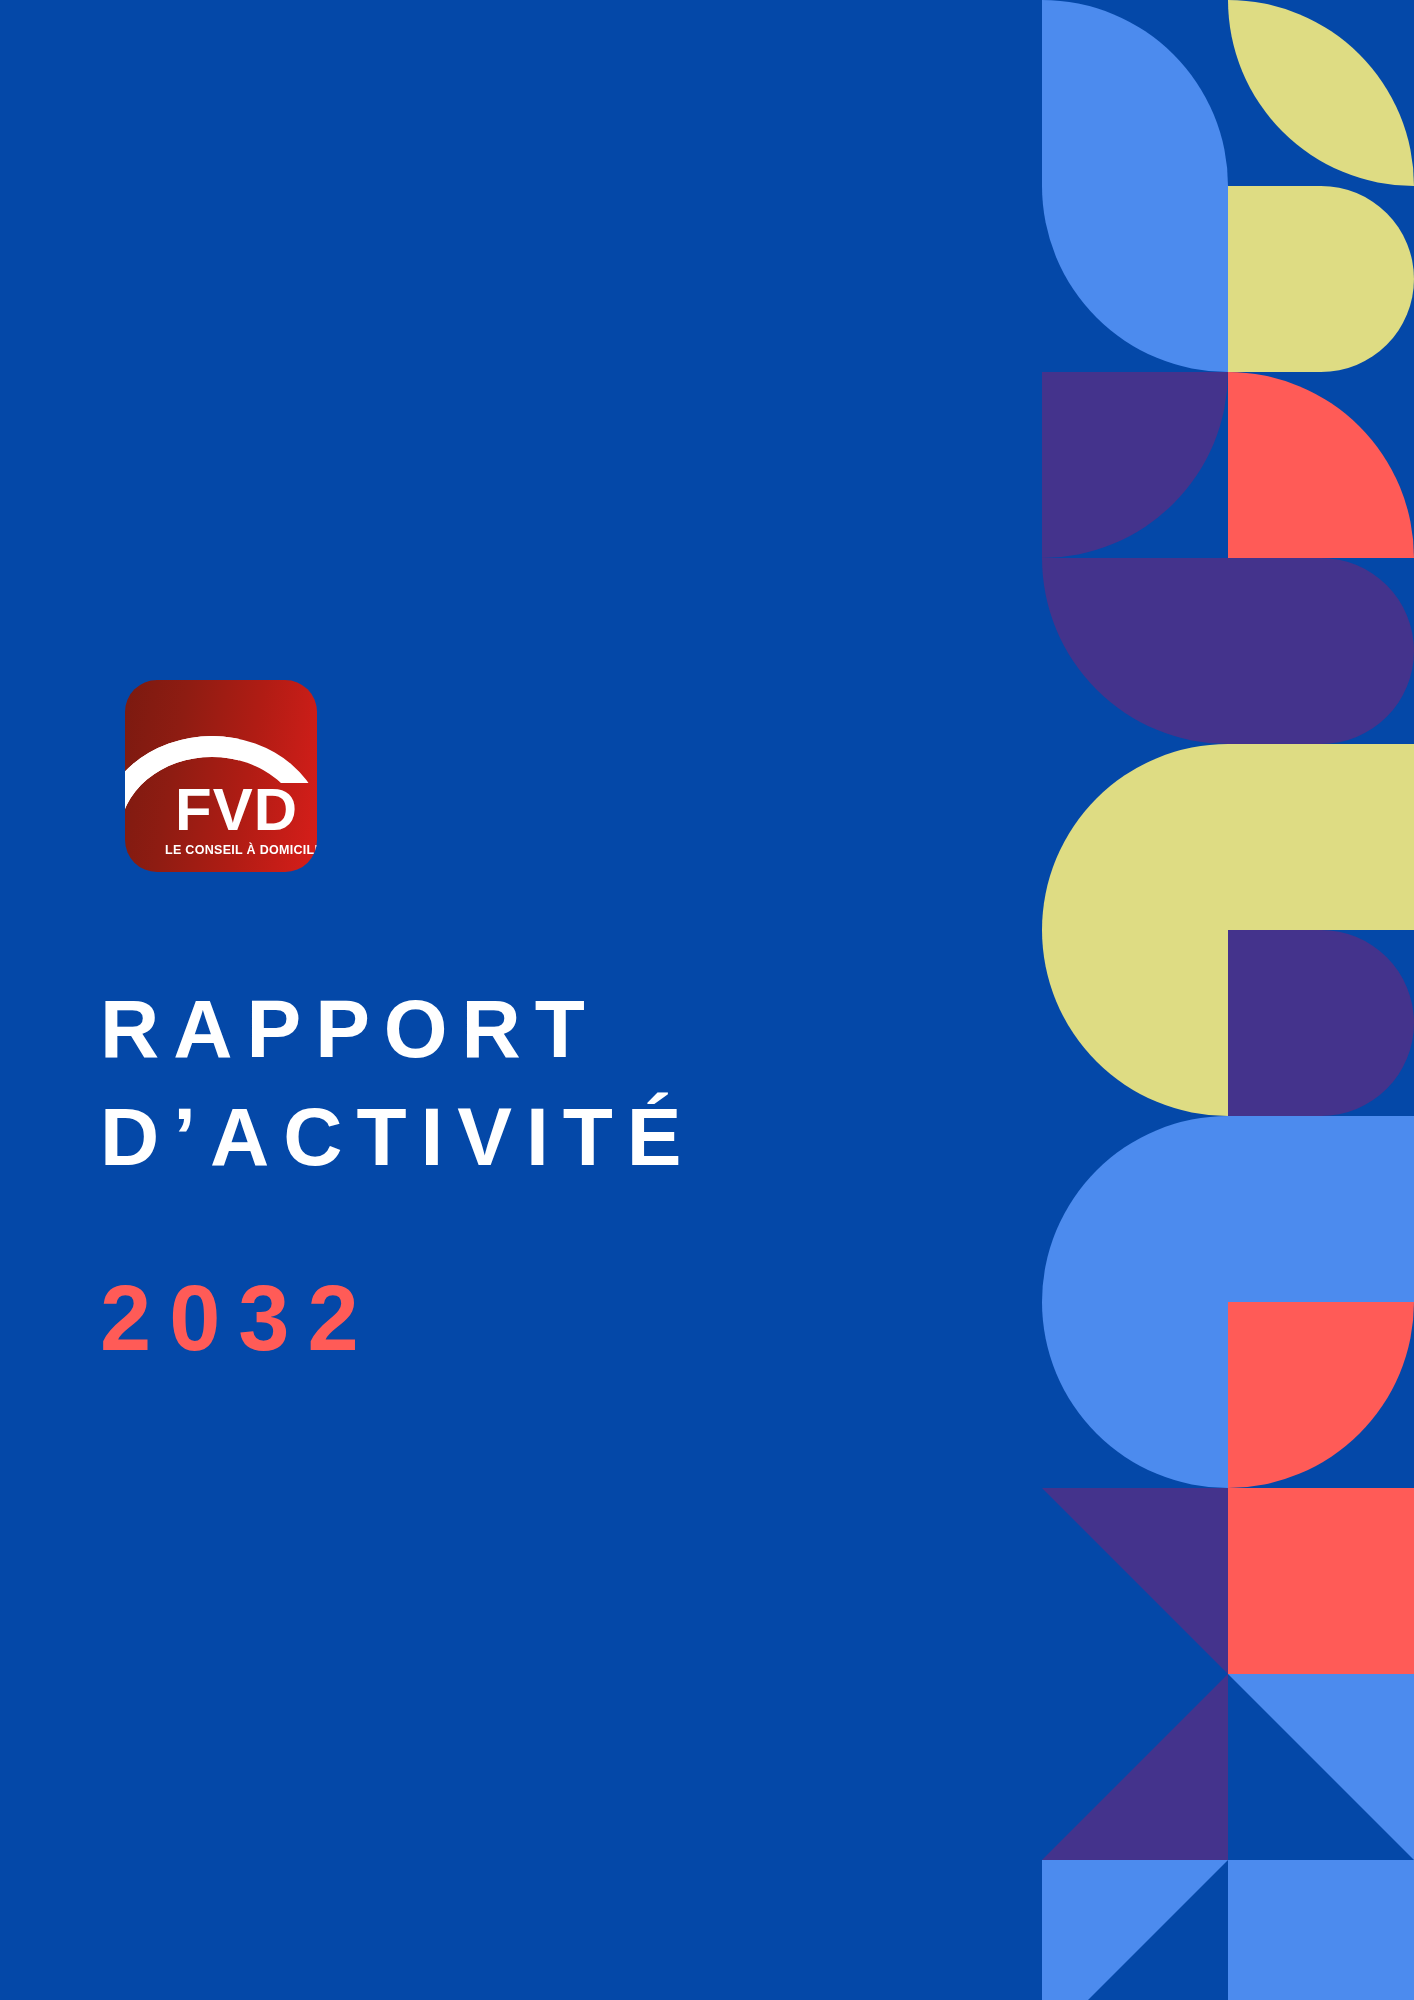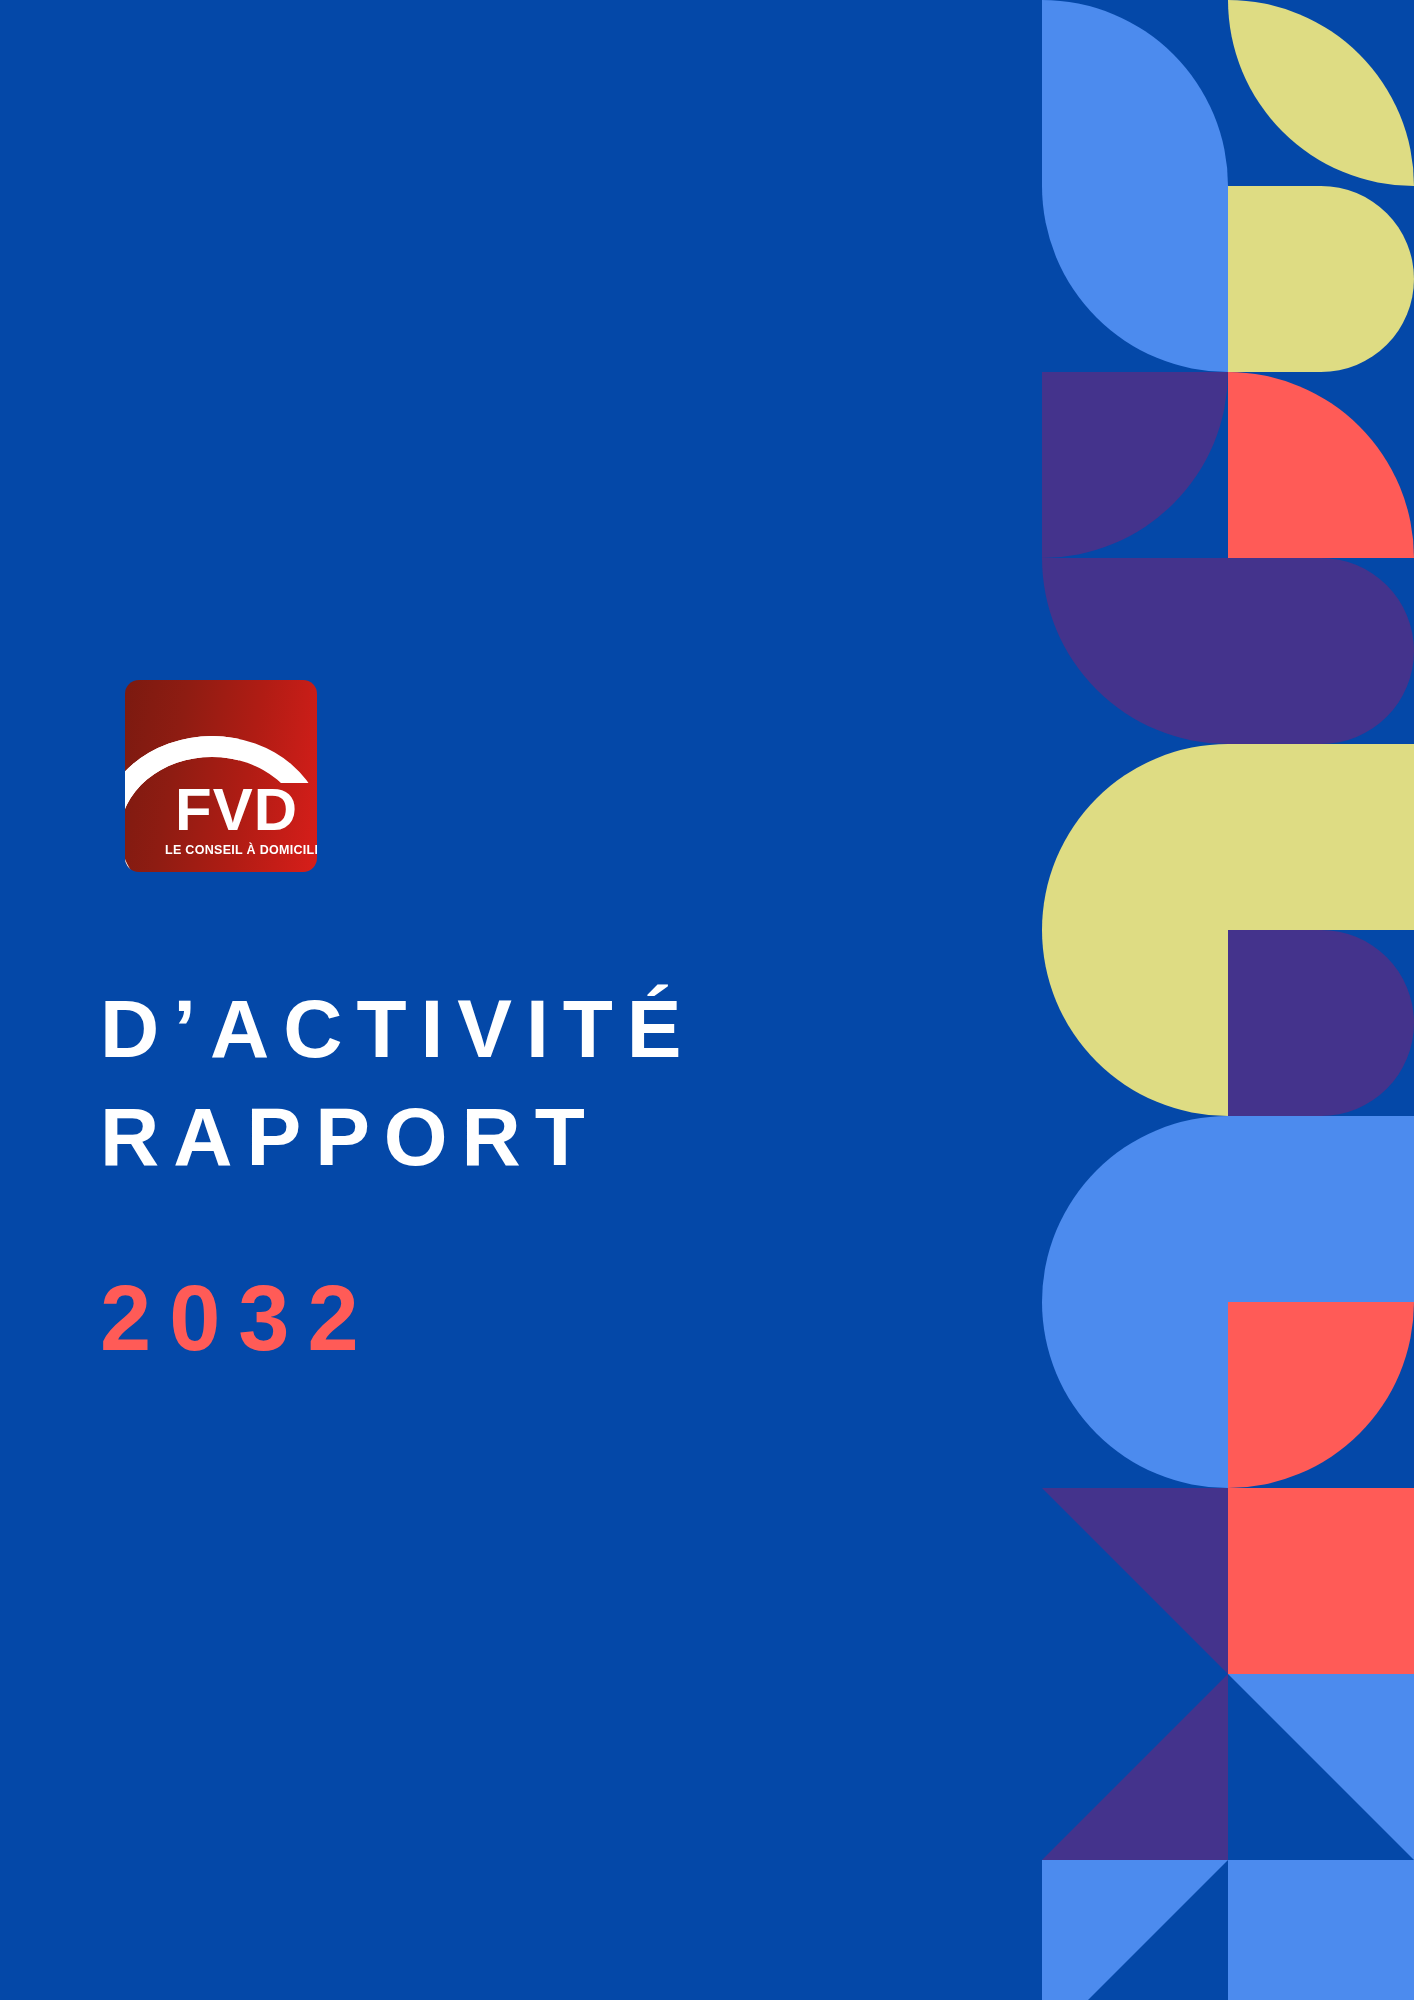--- a/index.html
+++ b/index.html
@@ -57,21 +57,21 @@
   #logo-block {
     position: absolute;
     left: 125px;
     top: 680px;
     width: 192px;
     height: 192px;
   }
   #logo-tile {
     position: absolute;
     inset: 0;
-    border-radius: 14px;
+    border-radius: 32px;
     background: linear-gradient(100deg, #7B1A10 0%, #8E1C12 28%, #B01C14 62%, #D81E1A 100%);
     overflow: hidden;
   }
   #logo-swoosh {
     position: absolute;
     left: -26px;
     top: 56px;
     width: 226px;
     height: 196px;
     border: 21px solid #FFFFFF;
@@ -218,19 +218,19 @@
   <div id="logo-block">
     <div id="logo-tile">
       <div id="logo-swoosh"></div>
       <div id="logo-swoosh2"></div>
       <div id="logo-fvd">FVD</div>
       <div id="logo-tagline">LE CONSEIL À DOMICILE</div>
     </div>
   </div>
 
   <div id="title-wrap">
+    <div class="title-line">RAPPORT</div>
     <div class="title-line">D’ACTIVITÉ</div>
-    <div class="title-line">RAPPORT</div>
   </div>
 
   <div id="year">2032</div>
 
 </div>
 
 </body></html>

